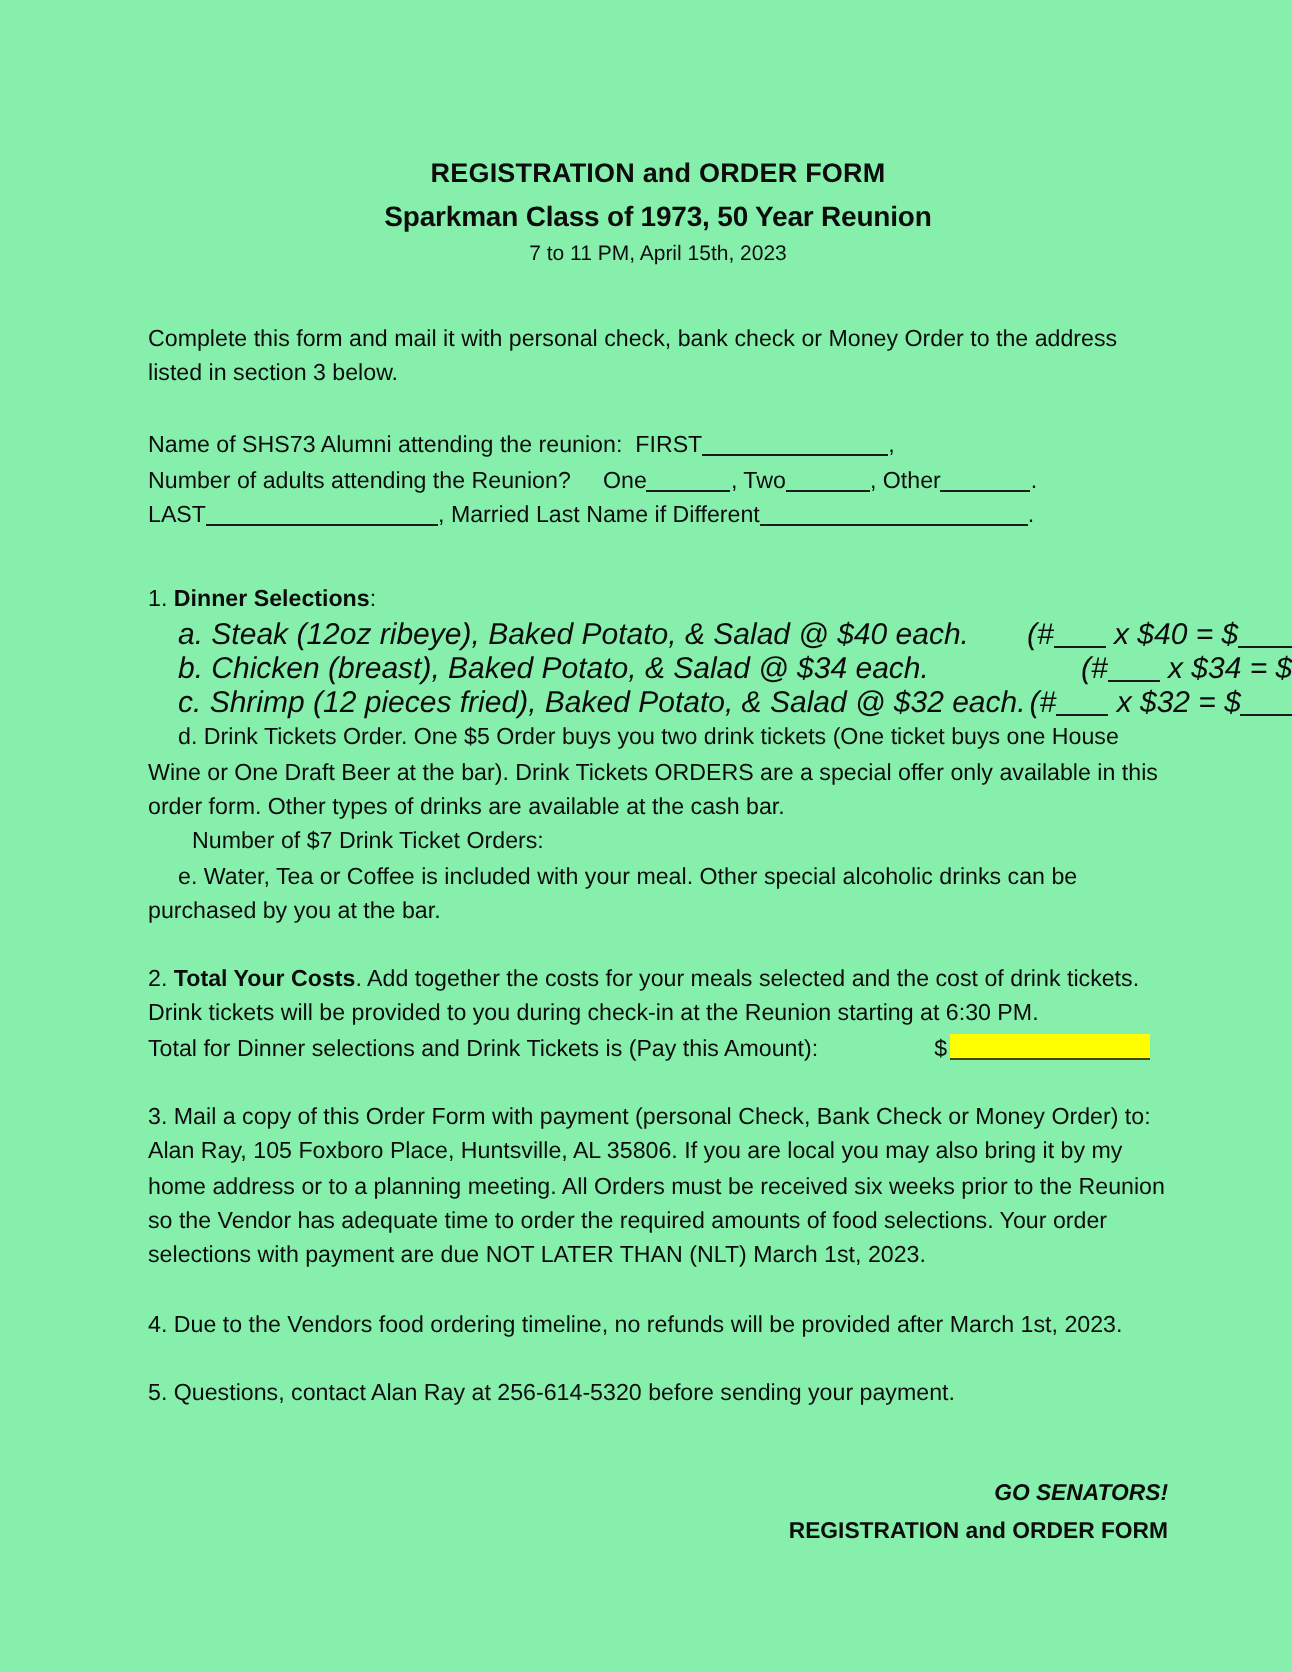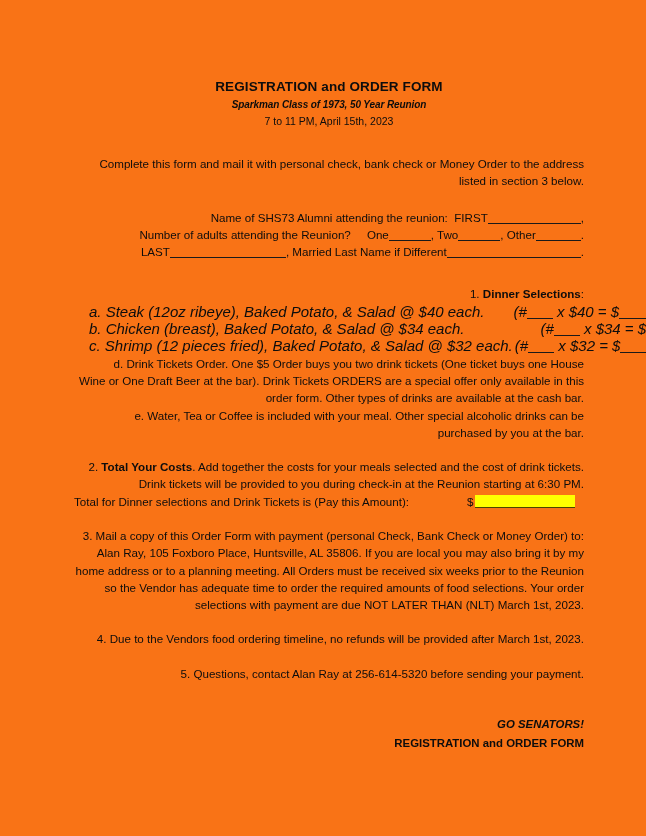--- a/index.html
+++ b/index.html
@@ -14,56 +14,55 @@
     overflow: hidden;
     font-family: "Liberation Sans", "DejaVu Sans", sans-serif;
     color: #0d0d0d;
     -webkit-font-smoothing: antialiased;
   }
 
   .page {
     position: relative;
     width: 646px;
     height: 836px;
-    background: #f97316;
+    background: #86efac;
     box-sizing: border-box;
     padding: 78px 62px 0 74px;
   }
 
   
   .doc-header {
     text-align: center;
   }
   .doc-title {
     font-size: 13.5px;
     font-weight: bold;
     letter-spacing: 0.1px;
     line-height: 1.35;
     margin: 0;
   }
   .doc-subtitle {
-    font-size: 10px;
+    font-size: 14px;
     font-weight: bold;
     line-height: 1.45;
     margin: 2px 0 0 0;
     letter-spacing: -0.1px;
-    font-style: italic;
   }
   .doc-dateline {
     font-size: 10.5px;
     font-weight: normal;
     line-height: 1.45;
     margin: 1px 0 16px 0;
   }
 
   
   .body-block {
     font-size: 11.6px;
     line-height: 17.3px;
-    text-align: right;
+    text-align: left;
     margin: 0;
   }
   .gap-md  { height: 17px; }
   .gap-lg  { height: 19px; }
   .gap-xl  { height: 25px; }
   .gap-xxl { height: 34px; }
 
   .intro { margin-top: 26px; }
 
   b, .bold { font-weight: bold; }
@@ -200,20 +199,21 @@
 
     <div class="sel-row sel-c">
       <span class="sel-label">c. Shrimp (12 pieces fried), Baked Potato, &amp; Salad @ $32 each.</span>
       <span class="sel-calc"><span>(#</span><span class="rule r-qty"></span>
         <span>x $32 = $</span><span class="rule r-amt-c"></span><span>)</span></span>
     </div>
 
     <p class="body-block" style="text-indent:15px">d. Drink Tickets Order. One $5 Order buys you two drink tickets (One ticket buys one House Wine or One Draft Beer at the bar). Drink Tickets ORDERS are a special offer only available in this order form. Other types of drinks are available at the cash bar.</p>
 
     <div class="ticket-row">
+      <span>Number of $7 Drink Ticket Orders:</span>
     </div>
 
     <p class="body-block" style="text-indent:15px">e. Water, Tea or Coffee is included with your meal.  Other special alcoholic drinks can be purchased by you at the bar.</p>
 
   </div>
 
   <div class="gap-md"></div>
 
   <div>
     <p class="body-block"><span>2.</span> <b>Total Your Costs</b><span>.  Add together the costs for your meals selected and the cost of drink tickets.  Drink tickets will be provided to you during check-in at the Reunion starting at 6:30 PM.</span></p>

